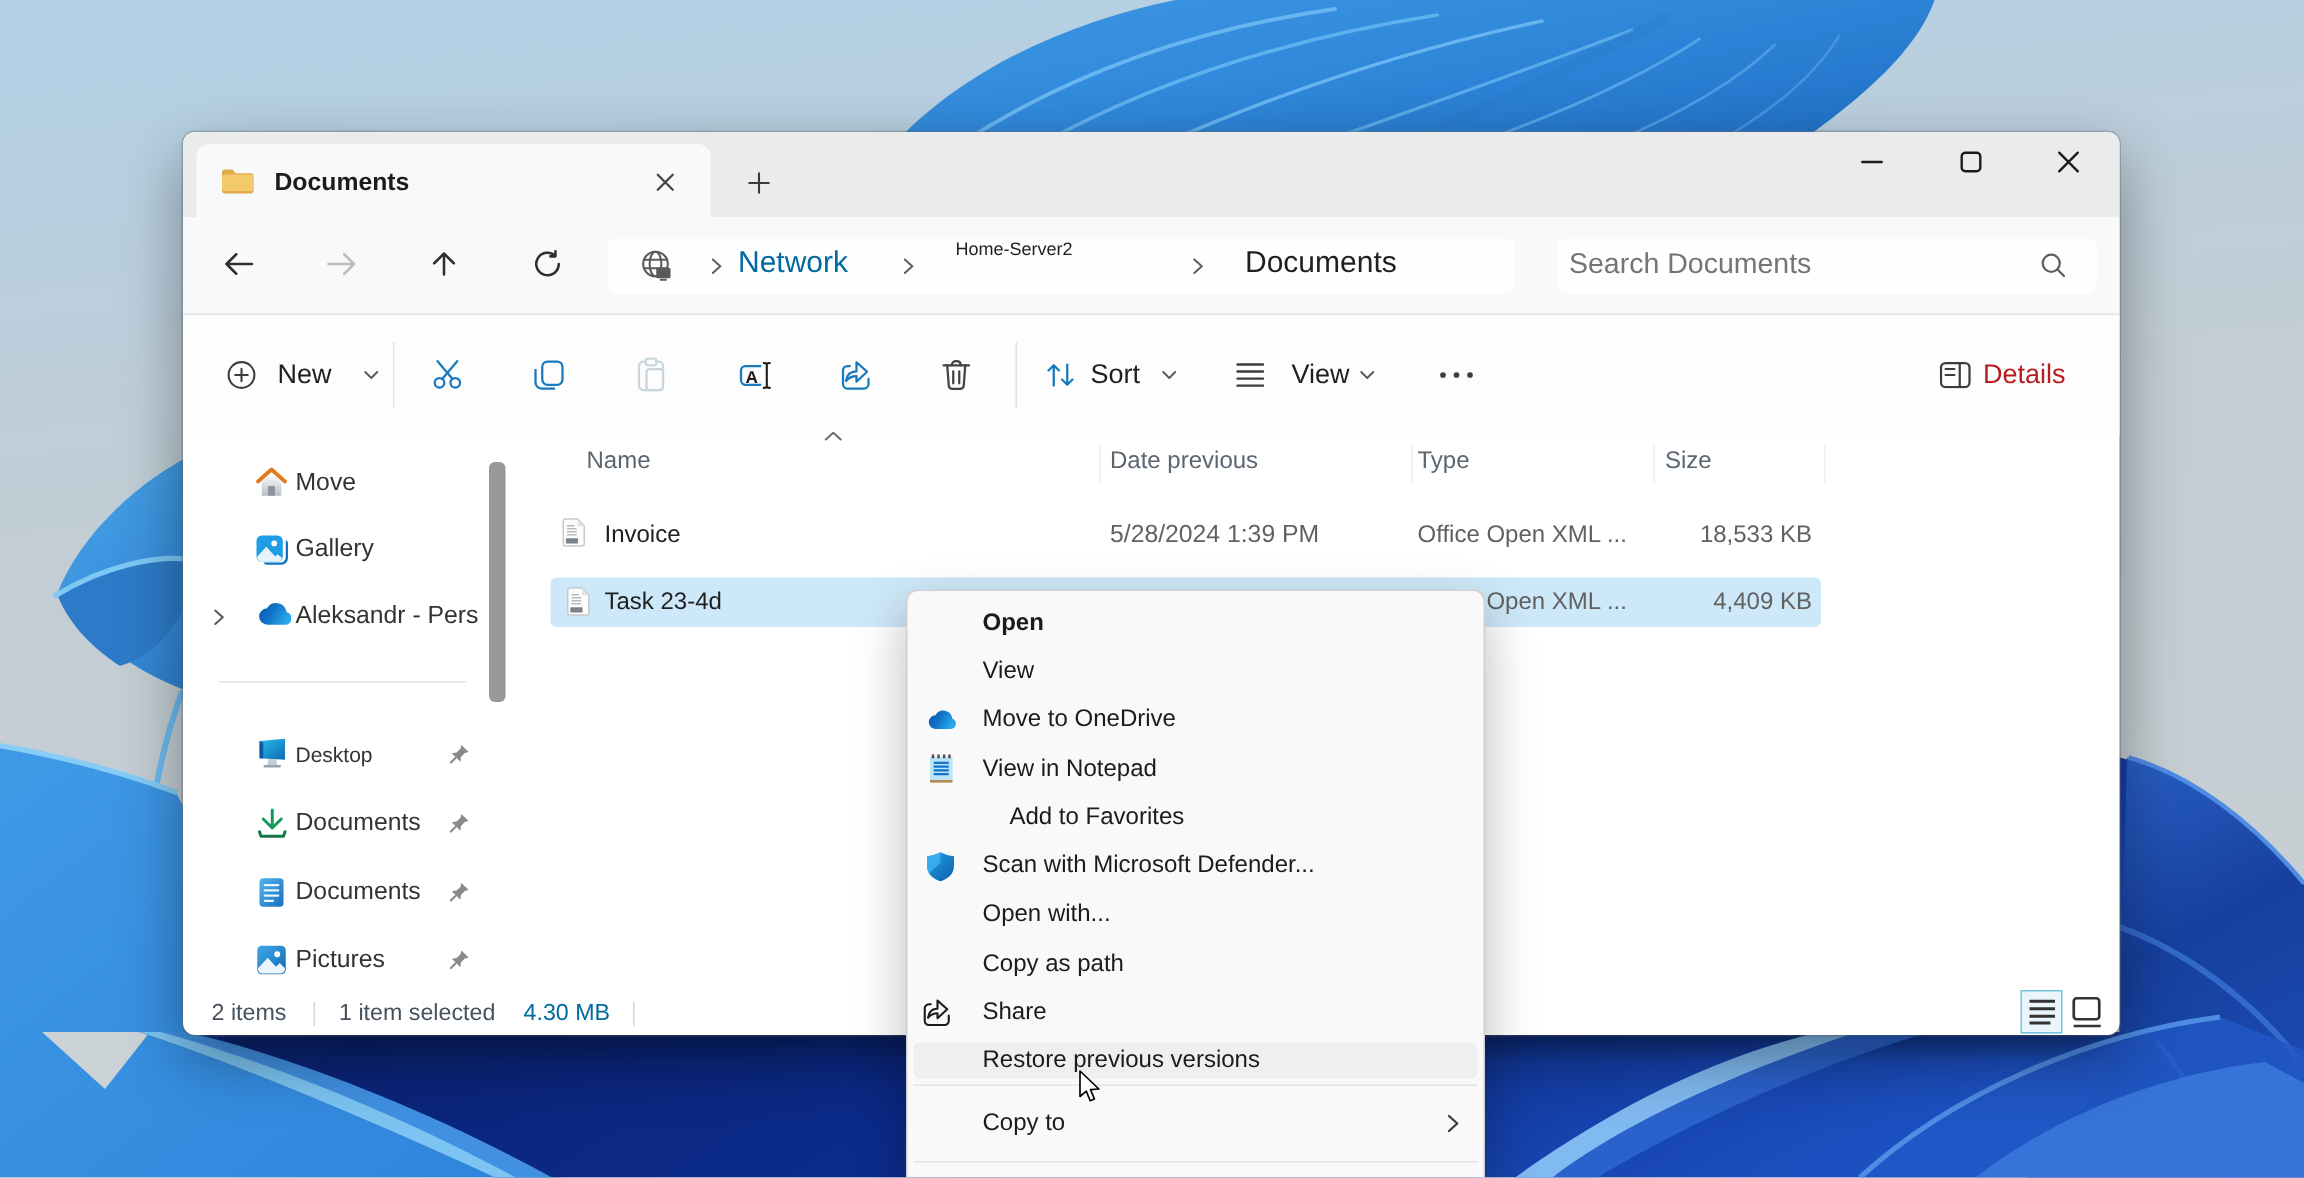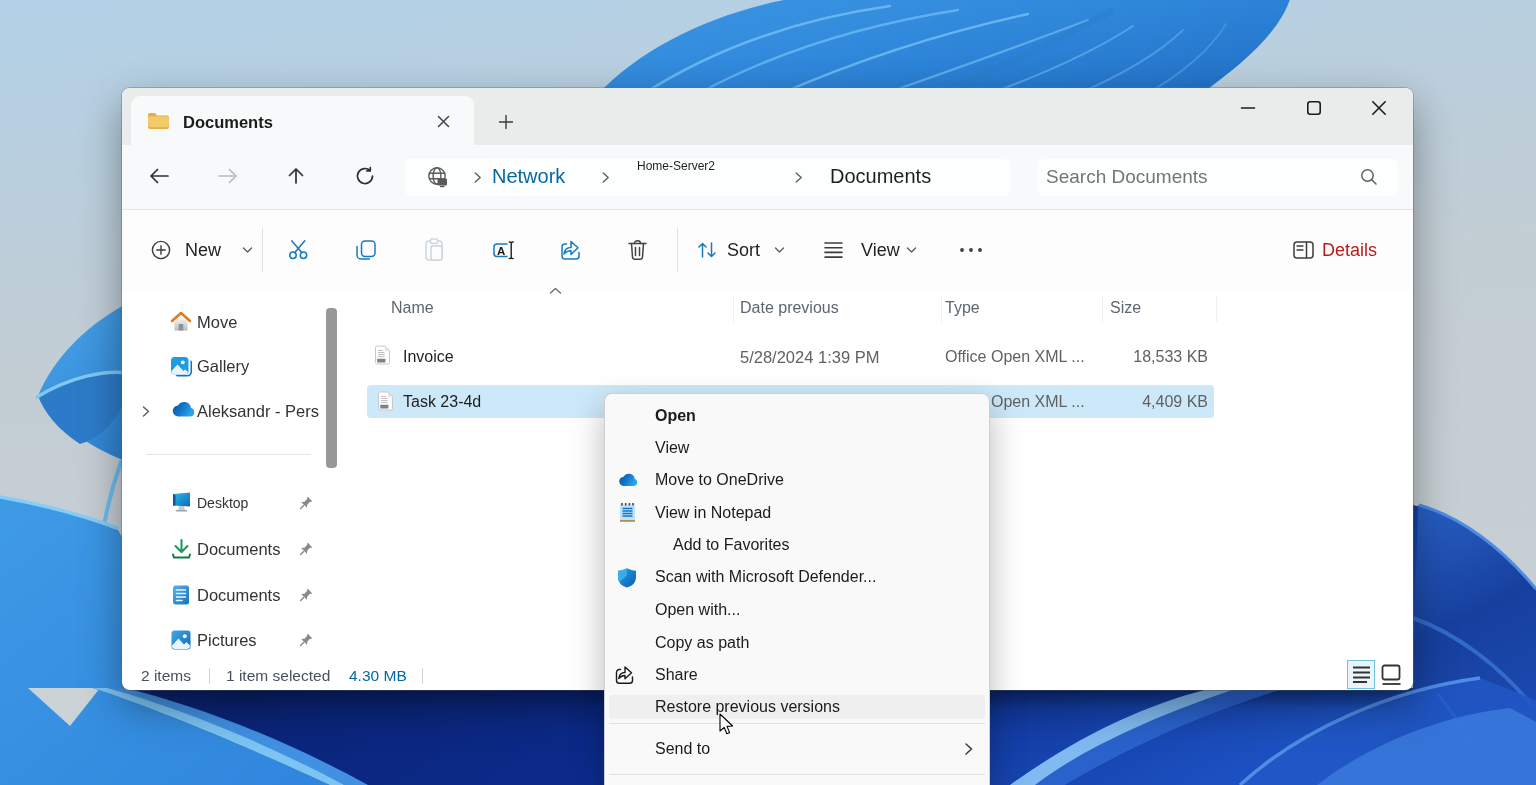--- a/index.html
+++ b/index.html
@@ -435,21 +435,21 @@
 <svg class="abs" style="left:614px;top:665px" width="24" height="20" viewBox="0 0 24 20">
   <g stroke="#1b1b1b" stroke-width="1.4" fill="none" stroke-linecap="round" stroke-linejoin="round">
     <path d="M11,7.5 C7.5,7.5 5.2,9.8 4.7,13.5 C6.6,11.2 8.3,10.5 11,10.5 V13.8 L17.5,7.8 L11,2 Z"></path>
     <path d="M18.5,12 V15.5 a2.8,2.8 0 0 1 -2.8,2.8 H5.3 a2.8,2.8 0 0 1 -2.8,-2.8 V7.3 a2.8,2.8 0 0 1 2.8,-2.8 h1.2"></path>
   </g>
 </svg>
 <div class="t" style="left:655px;top:675px;font-size:16px;color:#1b1b1b;">Share</div>
 <div class="abs" style="left:609px;top:695px;width:376px;height:24px;background:#efefef;border-radius:4px;"></div>
 <div class="t" style="left:655px;top:707px;font-size:16px;color:#1b1b1b;">Restore previous versions</div>
 <div class="abs" style="left:609px;top:723px;width:376px;height:1px;background:#e2e2e2;"></div>
-<div class="t" style="left:655px;top:749px;font-size:16px;color:#1b1b1b;">Send to</div>
+<div class="t" style="left:655px;top:749px;font-size:16px;color:#1b1b1b;">Copy to</div>
 <svg class="abs" style="left:963px;top:742px" width="11" height="14" viewBox="0 0 11 14">
     <path d="M3,2 L8.5,7 L3,12" stroke="#3a3a3a" stroke-width="1.5" fill="none" stroke-linecap="round" stroke-linejoin="round"></path>
   </svg>
 <div class="abs" style="left:609px;top:774px;width:376px;height:1px;background:#e2e2e2;"></div>
 
 <svg class="abs" style="left:718px;top:713px" width="17" height="24" viewBox="0 0 17 24">
   <path d="M2,1 L2,18 L6.2,14.4 L8.8,20.8 L11.6,19.6 L9,13.4 L14.6,13 Z" fill="#fff" stroke="#000" stroke-width="1.1" stroke-linejoin="round"></path>
 </svg>
 
 </body></html>

